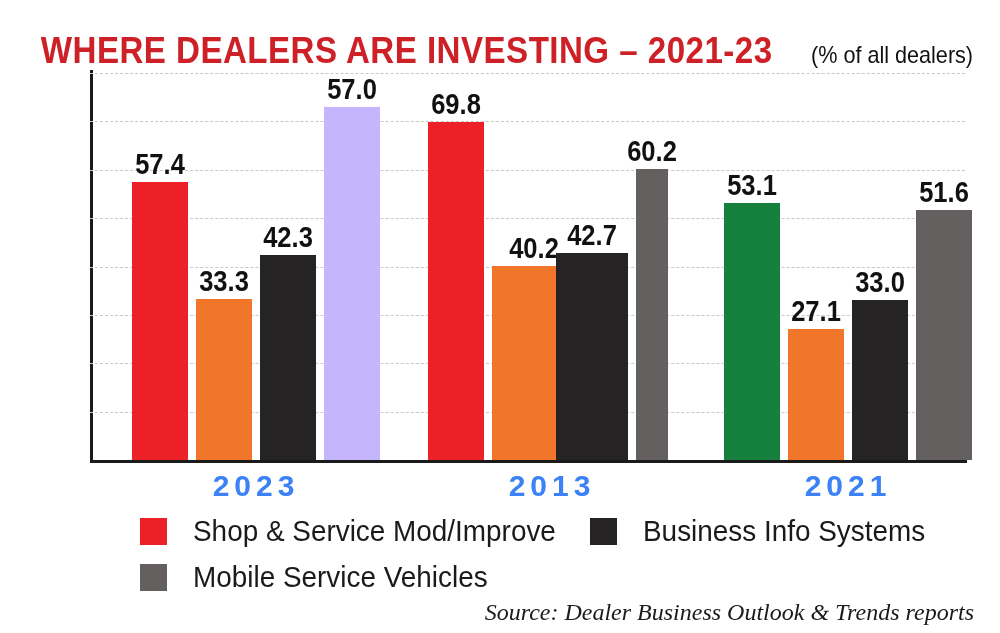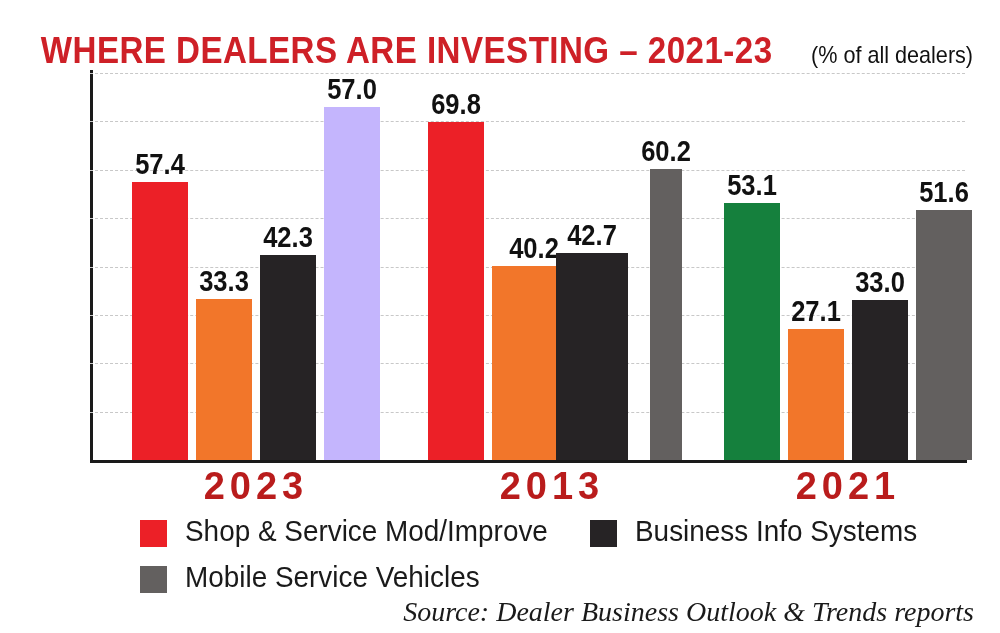--- a/index.html
+++ b/index.html
@@ -111,43 +111,44 @@
     color: #111111;
     white-space: nowrap;
   }
 
   
   .group-label {
     position: absolute;
     top: 466px;
     font-family: "Liberation Sans", sans-serif;
     font-weight: 700;
-    font-size: 38px;
+    font-size: 30px;
     line-height: 40px;
     letter-spacing: 5px;
-    color: #b91c1c;
+    color: #3b82f6;
     text-align: center;
     white-space: nowrap;
   }
 
   
   #legend {
     position: absolute;
     left: 140px;
     top: 508px;
     width: 830px;
     display: grid;
     grid-template-columns: 450px 380px;
     grid-auto-rows: 46px;
     align-items: center;
   }
   .legend-item {
     display: flex;
-    align-items: flex-end;
-    white-space: nowrap;
+    align-items: center;
+    white-space: nowrap;
+    gap: 8px;
   }
   .legend-swatch {
     width: 27px;
     height: 27px;
     flex: 0 0 27px;
     margin-right: 18px;
   }
   .legend-label {
     font-family: "Liberation Sans Narrow", "Liberation Sans", sans-serif;
     font-weight: 400;
@@ -159,21 +160,21 @@
   }
   .legend-item.row2 .legend-swatch { margin-right: 18px; }
 
   
   #source-line {
     position: absolute;
     right: 26px;
     top: 600px;
     font-family: "Liberation Serif", "DejaVu Serif", serif;
     font-style: italic;
-    font-size: 28px;
+    font-size: 24px;
     line-height: 24px;
     color: #1a1a1a;
     white-space: nowrap;
   }
 </style>
 </head>
 <body>
 
 <div id="title-row">
   <span id="chart-title">WHERE DEALERS ARE INVESTING – 2021-23</span><span id="chart-subtitle">(% of all dealers)</span>
@@ -209,21 +210,21 @@
       </div>
       <div class="bar" style="left: 338px; width: 56px; height: 337.657px; background: rgb(236, 32, 39);">
         <span class="bar-value">69.8</span>
       </div>
       <div class="bar" style="left: 402px; width: 56px; height: 194.468px; background: rgb(242, 118, 42); padding-left: 28px;">
         <span class="bar-value">40.2</span>
       </div>
       <div class="bar" style="left: 466px; width: 56px; height: 206.561px; background: rgb(38, 35, 37); padding-left: 16px;">
         <span class="bar-value">42.7</span>
       </div>
-      <div class="bar" style="left: 560px; width: 32px; height: 291.217px; background: rgb(99, 96, 95);">
+      <div class="bar" style="left: 546px; width: 32px; height: 291.217px; background: rgb(99, 96, 95);">
         <span class="bar-value">60.2</span>
       </div>
       <div class="bar" style="left: 634px; width: 56px; height: 256.871px; background: #15803d;">
         <span class="bar-value">53.1</span>
       </div>
       <div class="bar" style="left: 698px; width: 56px; height: 131.096px; background: rgb(242, 118, 42);">
         <span class="bar-value">27.1</span>
       </div>
       <div class="bar" style="left: 762px; width: 56px; height: 159.637px; background: rgb(38, 35, 37);">
         <span class="bar-value">33.0</span>

